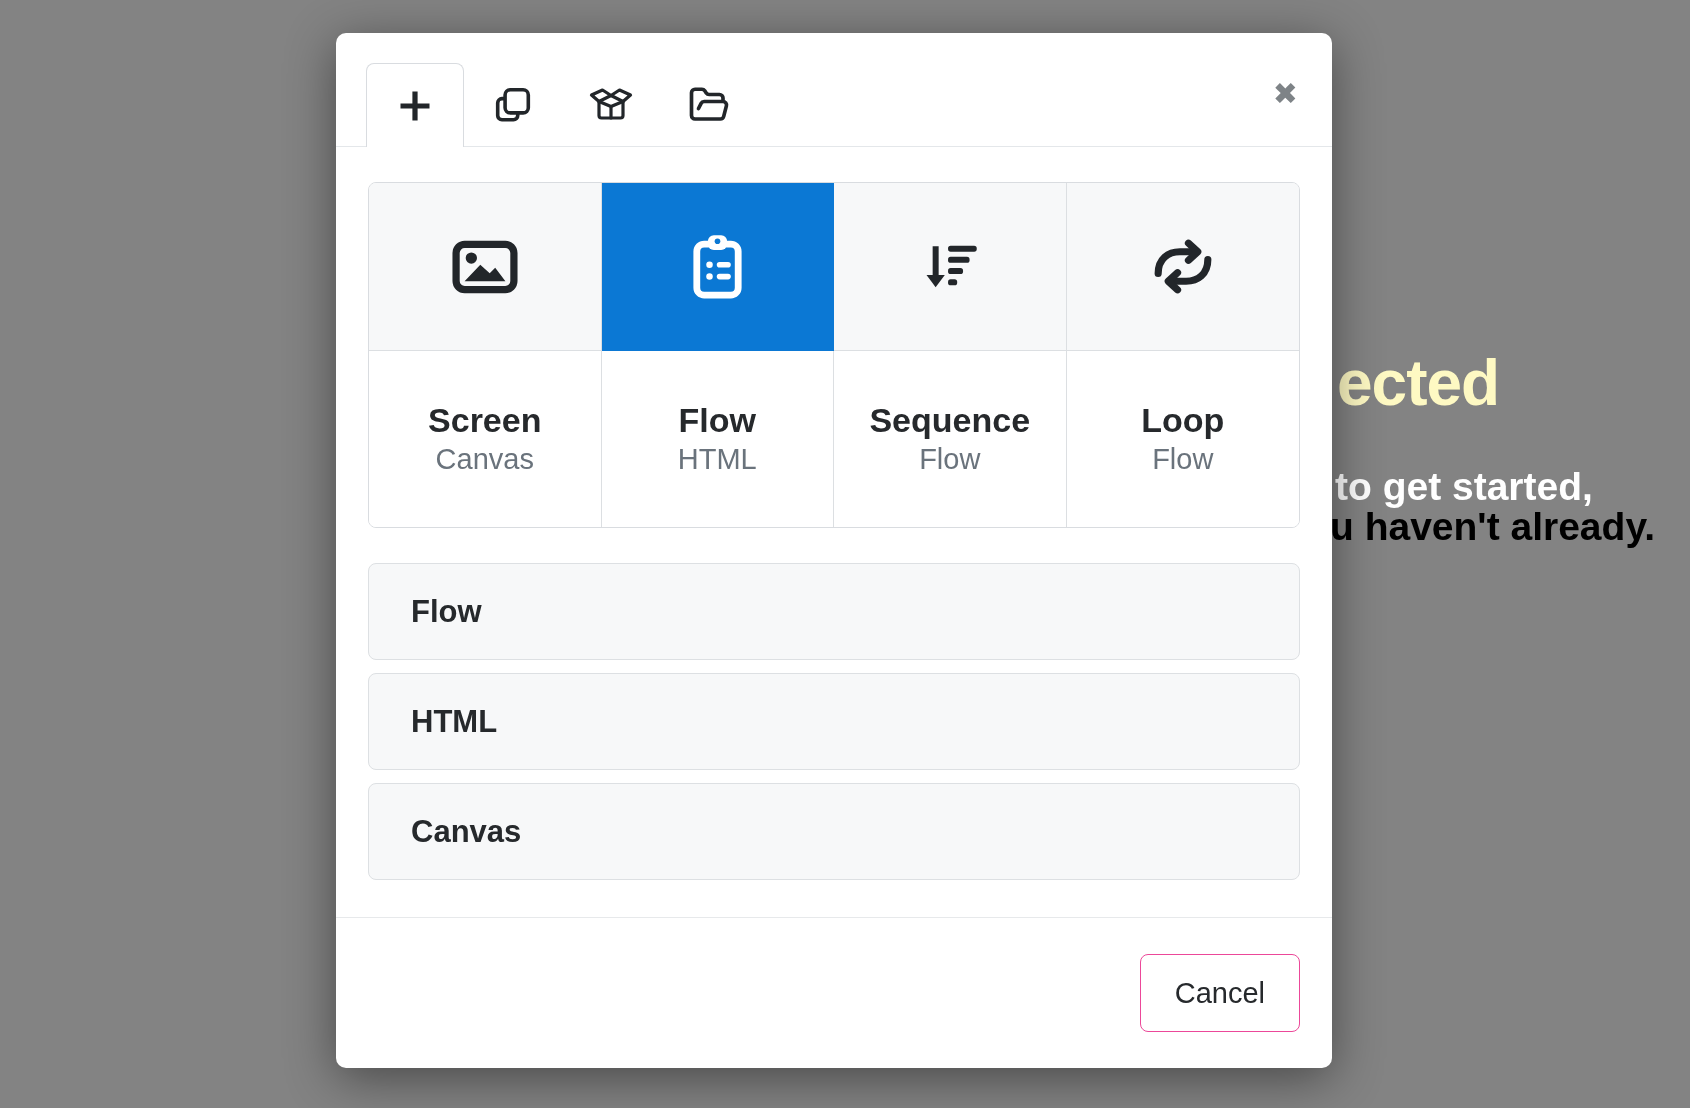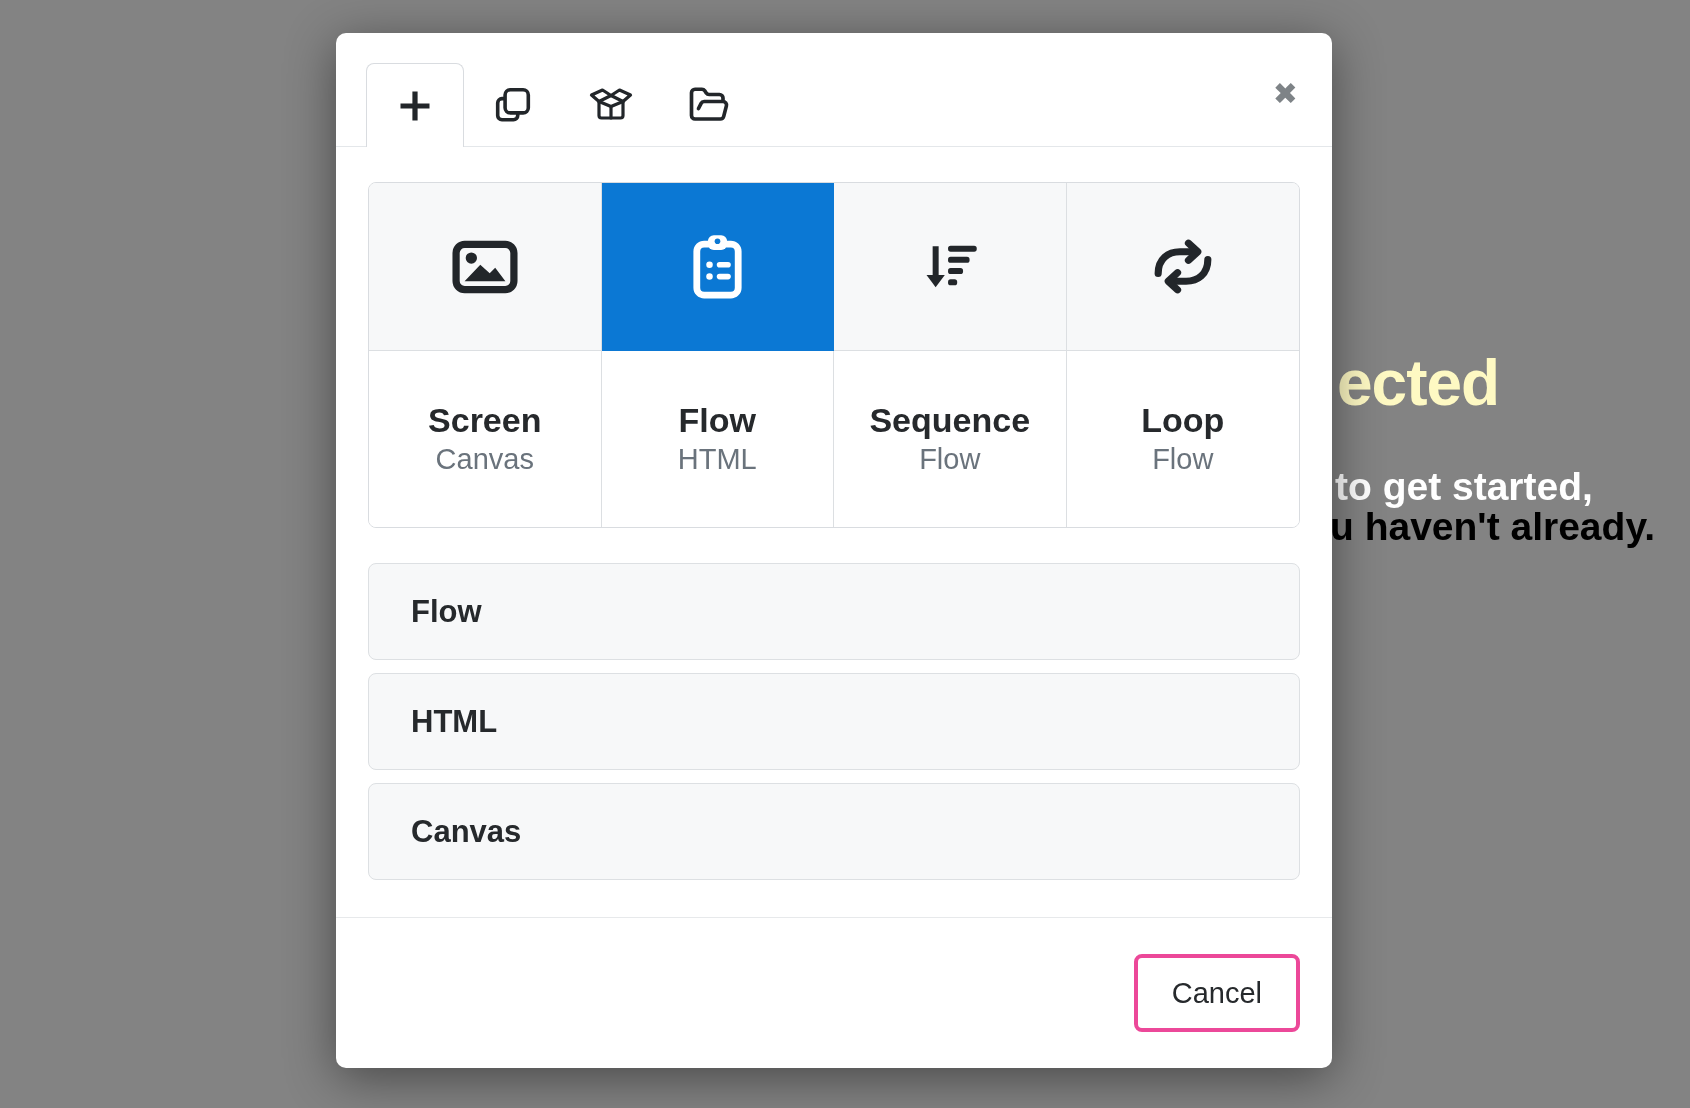--- a/index.html
+++ b/index.html
@@ -83,21 +83,21 @@
   .list-row.first{margin-top:35px;}
   
   .footer{
     margin-top:auto;height:151px;flex:none;
     border-top:1px solid #e7e9eb;
     display:flex;align-items:center;justify-content:flex-end;
     padding:0 32px;box-sizing:border-box;
   }
   .cancel-btn{
     min-width:150px;height:78px;padding:0 34px;box-sizing:border-box;
-    background:#fff;border:4px solid #ec4899;border-radius:8px;
+    background:#fff;border:1px solid #ec4899;border-radius:8px;
     font-size:29px;font-weight:400;color:#26292c;
     display:flex;align-items:center;justify-content:center;cursor:pointer;
     font-family:inherit;
   }
   svg{display:block;}
 </style>
 </head>
 <body>
 
 <div class="bg-heading">ected</div>

